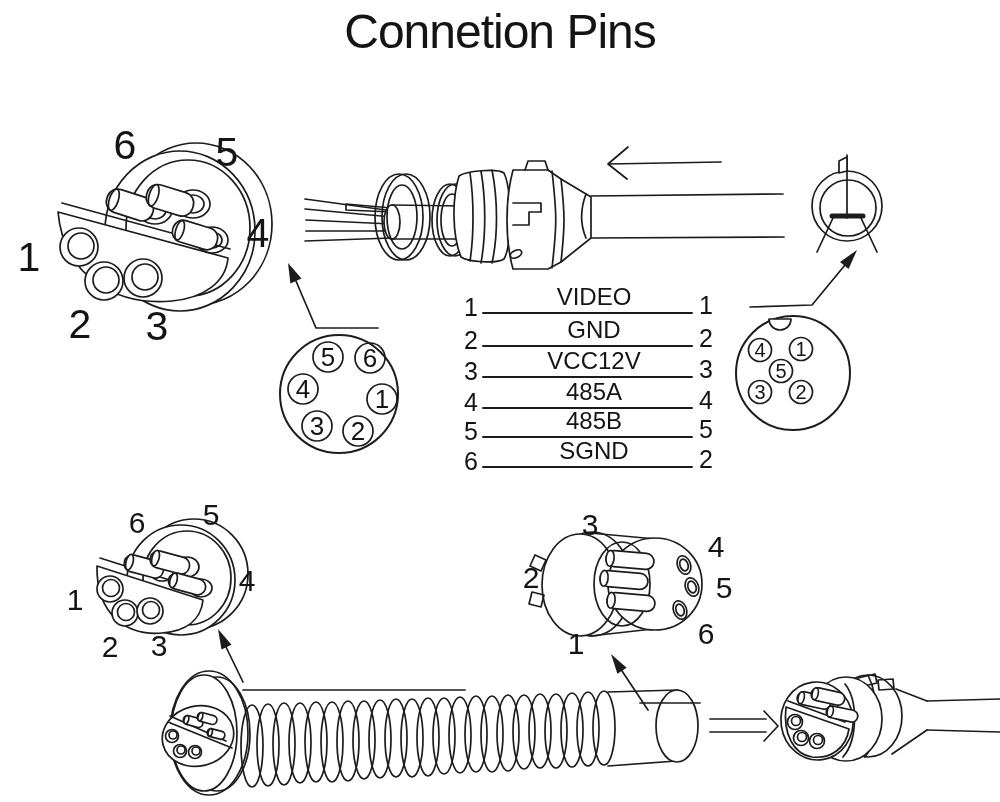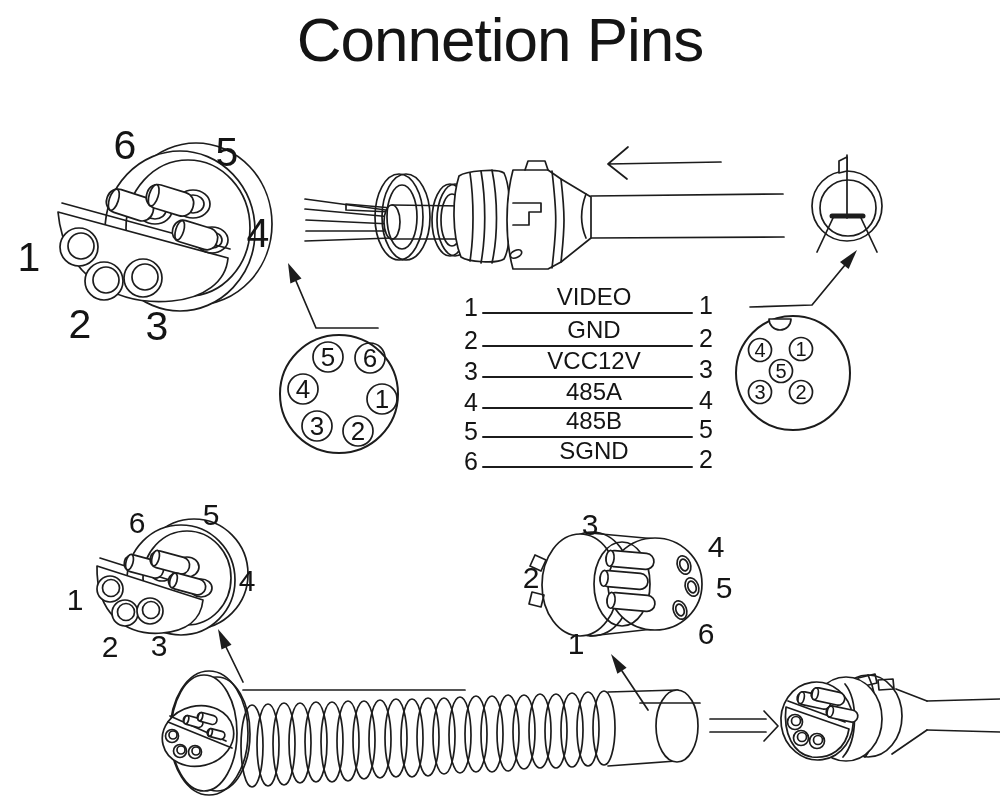--- a/index.html
+++ b/index.html
@@ -1,19 +1,19 @@
 <!DOCTYPE html>
 <html><head>
 <meta charset="utf-8">
 <style>
   html,body{margin:0;padding:0;background:#fff;}
   .stage{position:relative;width:1000px;height:802px;background:#fff;overflow:hidden;
          font-family:"Liberation Sans",sans-serif;}
   .title{position:absolute;top:4px;left:0;width:100%;text-align:center;
-         font-size:62px;color:#141414;letter-spacing:-1px;white-space:nowrap;}
+         font-size:48px;color:#141414;letter-spacing:-1px;white-space:nowrap;}
   svg{position:absolute;top:0;left:0;}
   svg *{vector-effect:none;}
   .ln{fill:none;stroke:#1c1c1c;stroke-width:1.7;stroke-linecap:round;stroke-linejoin:round;}
   .ln2{fill:none;stroke:#1c1c1c;stroke-width:2;stroke-linecap:round;stroke-linejoin:round;}
   .wh{fill:#ffffff;stroke:#1c1c1c;stroke-width:1.7;stroke-linejoin:round;}
   .fil{fill:#1c1c1c;stroke:none;}
   text{fill:#141414;font-family:"Liberation Sans",sans-serif;}
   .lbl-xl{font-size:41px;}
   .lbl-lg{font-size:30px;}
   .pinnum{font-size:26px;}

